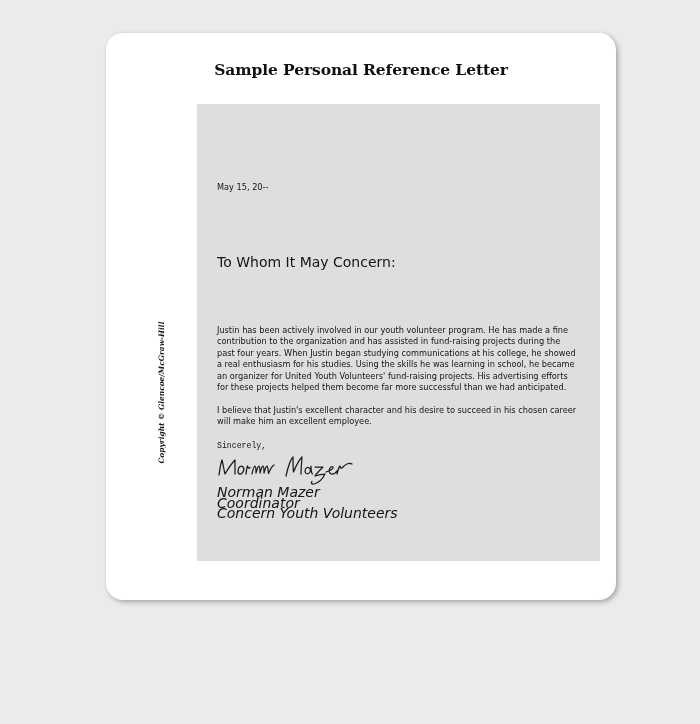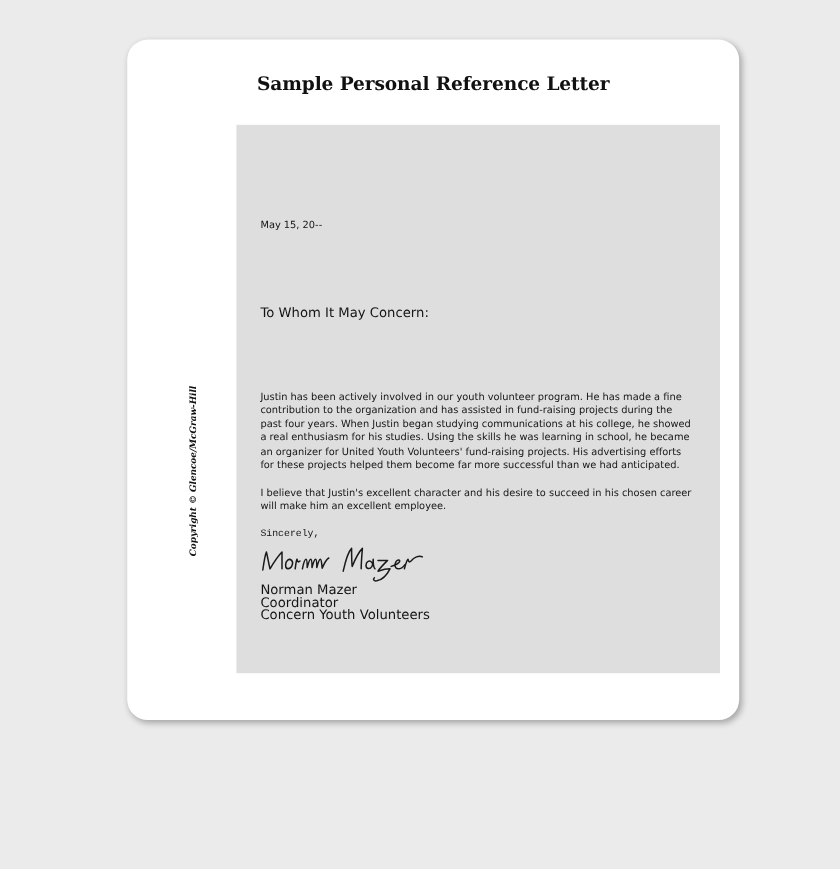--- a/index.html
+++ b/index.html
@@ -70,21 +70,21 @@
     font-family: "DejaVu Sans", sans-serif;
     font-size: 8.2px;
     color: #141414;
   }
 
   #salutation {
     position: absolute;
     left: 20px;
     top: 150px;
     font-family: "DejaVu Sans", sans-serif;
-    font-size: 11px;
+    font-size: 14px;
     color: #141414;
   }
 
   #paragraph-1 { top: 175px; }
   #paragraph-2 { top: 221px; }
   #paragraph-3 { top: 301px; }
 
   #closing {
     position: absolute;
     left: 20px;
@@ -107,23 +107,24 @@
     width: 150px;
     height: 34px;
   }
 
   
   #signer-block {
     position: absolute;
     left: 20px;
     top: 383px;
     font-family: "DejaVu Sans", sans-serif;
-    font-size: 11px;
+    font-size: 14px;
     line-height: 10.6px;
     color: #141414;
+    font-style: italic;
   }
   #signer-block div { white-space: nowrap; }
 
   
   #copyright-notice {
     position: absolute;
     left: -20px;
     top: 355px;
     width: 150px;
     transform: rotate(-90deg);

